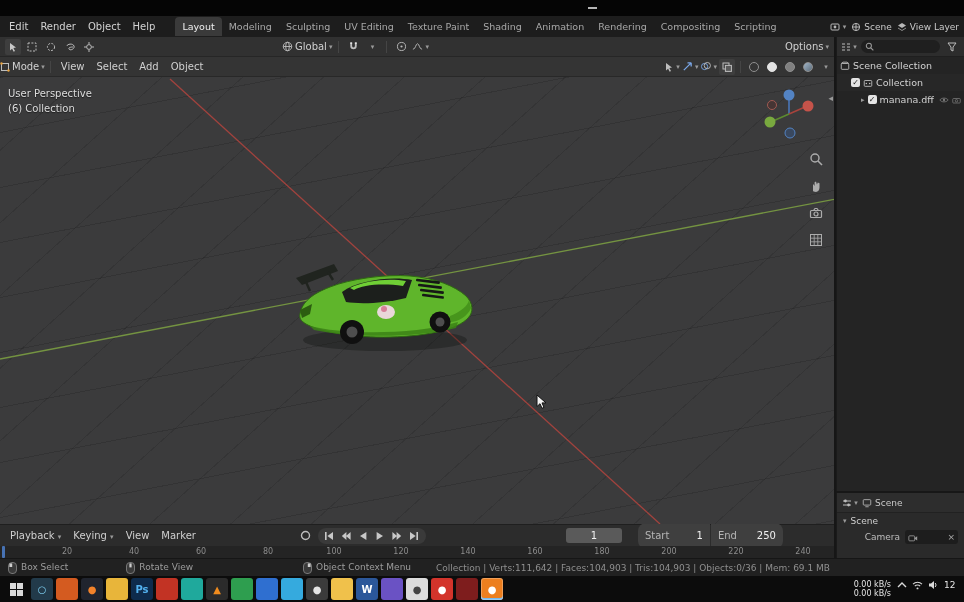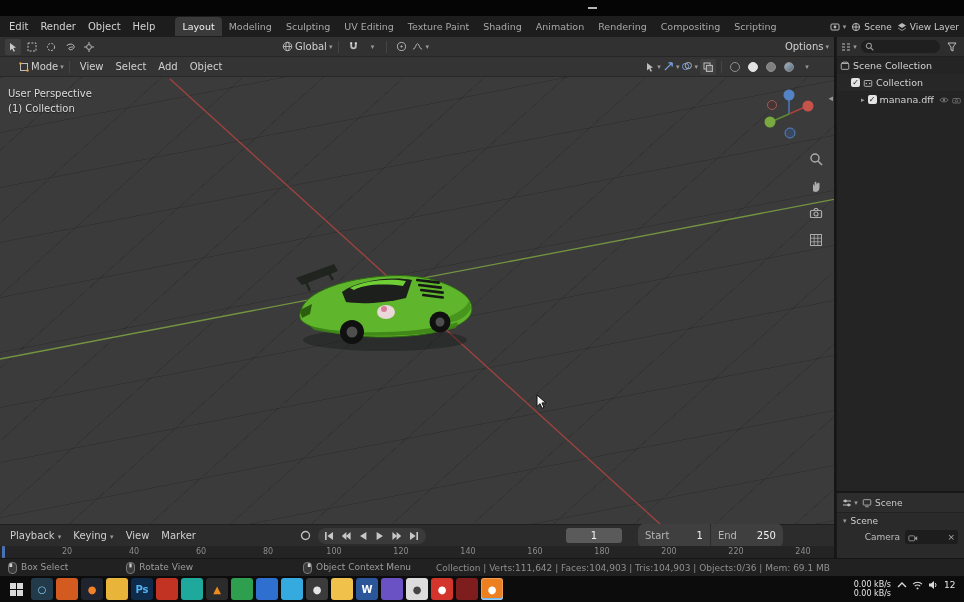--- a/index.html
+++ b/index.html
@@ -28,21 +28,21 @@
   .right-col{flex:1;display:flex;flex-direction:column;background:#242424;min-width:0}
 
   
   .tool-header{height:20px;flex:0 0 auto;background:#313131;border-bottom:1px solid #262626;display:flex;align-items:center;gap:3px;padding:0 5px}
   .ibtn{min-width:16px;height:16px;display:flex;align-items:center;justify-content:center;gap:2px;border-radius:2px;color:#c4c4c4}
   .ibtn.boxed{background:#3e3e3e}
   .lbl{color:#d0d0d0}
   .sep{width:1px;height:12px;background:#454545;margin:0 3px}
 
   
-  .vp-header{height:20px;flex:0 0 auto;background:#343434;border-bottom:1px solid #282828;display:flex;align-items:center;gap:2px;padding:0 19px}
+  .vp-header{height:20px;flex:0 0 auto;background:#343434;border-bottom:1px solid #282828;display:flex;align-items:center;gap:2px;padding:0 0}
   .vp-menu{padding:1px 5px;color:#d0d0d0}
   .shade{width:10px;height:10px;border-radius:50%;border:1px solid #8f8f8f;background:transparent}
   .shade.s2{background:#e3e3e3;border-color:#e3e3e3}
   .shade.s3{background:#808080}
   .shade.s4{background:linear-gradient(135deg,#9fb4c8,#5d6c7a)}
 
   
   .viewport{flex:1;position:relative;background:#3b3b3c;overflow:hidden}
   .grid{position:absolute;inset:0;
     background-image:
@@ -289,21 +289,21 @@
       <div class="viewport">
         <div class="grid"></div>
 
         <svg width="836" height="447" style="position:absolute;inset:0">
           <line x1="0" y1="282" x2="836" y2="122" stroke="#7ea342" stroke-width="1.3" opacity="0.85"></line>
           <line x1="170" y1="2" x2="660" y2="447" stroke="#b4443e" stroke-width="1.3" opacity="0.85"></line>
         </svg>
 
         <div class="vp-overlay">
           <div>User Perspective</div>
-          <div>(1) Collection</div>
+          <div>(6) Collection</div>
         </div>
 
         <svg class="car" width="190" height="105" viewBox="0 0 190 105">
           <ellipse cx="95" cy="88" rx="82" ry="11" fill="rgba(15,17,13,0.35)"></ellipse>
           <path d="M6 26 L44 12 L48 19 L12 33 Z" fill="#20241f"></path>
           <path d="M16 30 l4 9 M38 20 l5 8" stroke="#20241f" stroke-width="2.4"></path>
           <path d="M10 62 C12 50 22 42 40 35 C60 27 95 22 120 24 C145 26 165 34 176 44 C183 51 184 60 178 66 C168 77 140 84 100 85 C65 86 30 80 16 72 C11 69 9 66 10 62 Z" fill="#5fb52b" stroke="#2f6a12"></path>
           <path d="M20 74 C50 82 120 84 168 70 L166 76 C130 86 60 86 24 78 Z" fill="#3c8216" opacity="0.85"></path>
           <path d="M10 58 L22 52 L20 62 L12 66 Z" fill="#2c5e10"></path>
           <path d="M52 40 C68 28 102 24 122 28 L116 46 C92 52 68 52 56 50 Z" fill="#1c1f1c"></path>

